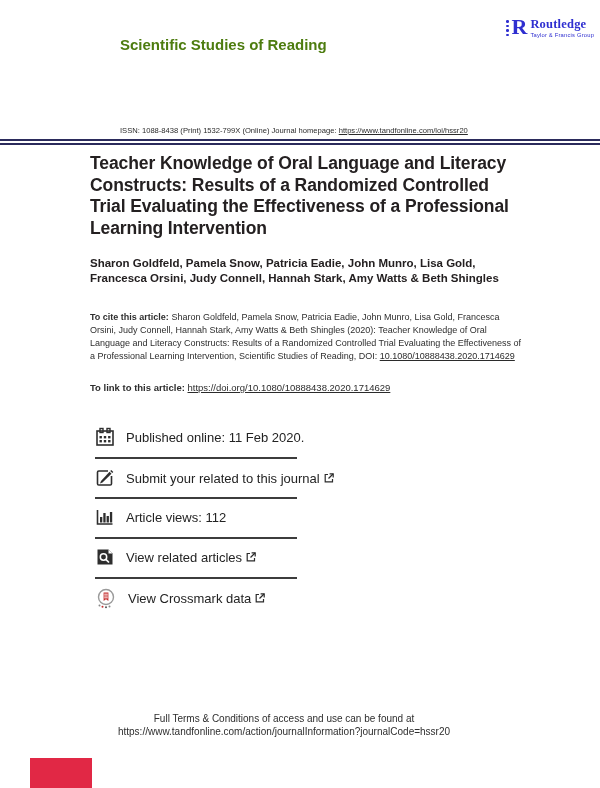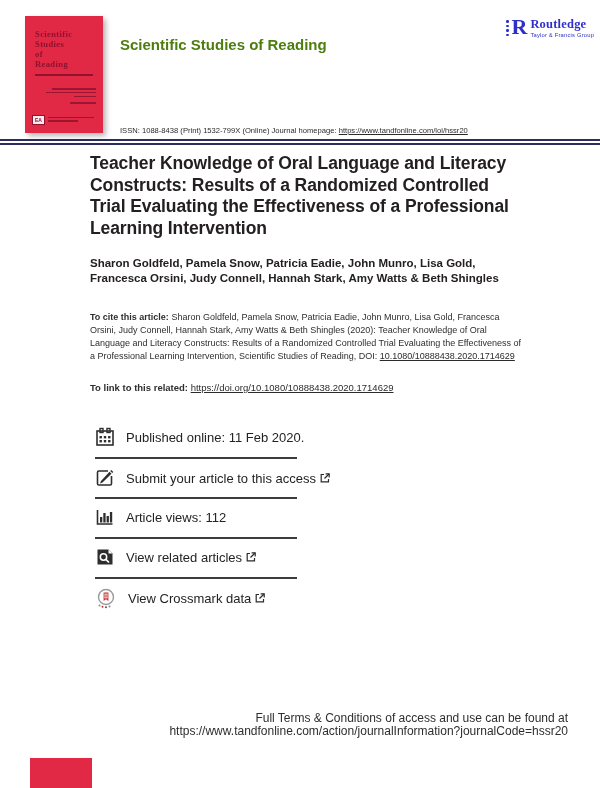--- a/index.html
+++ b/index.html
@@ -46,53 +46,31 @@
   #link-block{position:absolute;left:90px;top:382px;width:434px;margin:0;
     font-size:9.5px;color:#2e2e2e;}
   b{font-weight:bold;}
   
   .action-row{position:absolute;left:95px;width:210px;height:24px;display:flex;align-items:center;gap:11px;}
   .action-row .lbl{font-size:13px;color:#232323;display:flex;align-items:center;gap:4px;white-space:nowrap;}
   .action-row.clickable{cursor:pointer;}
   .row-divider{position:absolute;left:95px;width:202px;height:0;border-top:2px solid #3c3c3c;}
   .ico{flex:0 0 auto;display:block;}
   
-  #footer{position:absolute;left:0;top:712px;width:568px;text-align:right;
-    font-size:12px;line-height:13px;color:#2e2e2e;}
+  #footer{position:absolute;left:0;top:712px;width:568px;text-align:center;
+    font-size:10px;line-height:13px;color:#2e2e2e;}
   #footer a{color:#2e2e2e;text-decoration:none;cursor:pointer;}
   
   #next-page-sliver{position:absolute;left:30px;top:758px;width:62px;height:30px;background:#e12845;}
 </style>
 </head>
 <body>
 
 <div id="page">
 
-  <div id="cover">
-    <div class="cover-title">
-      <div>Scientific</div>
-      <div>Studies</div>
-      <div>of</div>
-      <div>Reading</div>
-    </div>
-    <div class="cover-rule"></div>
-    <div class="cover-micro">
-      <div class="cm1"></div>
-        <div class="cm2"></div>
-        <div class="cm3"></div>
-        <div class="cm4"></div>
-    </div>
-    <div class="cover-bottom">
-      <div class="cover-logo">EA</div>
-      <div class="cover-bot-lines">
-          <div class="cb1"></div>
-          <div class="cb2"></div>
-        </div>
-    </div>
-  </div>
 
   <div id="journal-title">Scientific Studies of Reading</div>
 
   <div id="publisher">
     <div class="r-dots">
         <i></i>
         <i></i>
         <i></i>
         <i></i>
       </div>
@@ -113,21 +91,21 @@
   <h1 id="article-title">Teacher Knowledge of Oral Language and Literacy Constructs: Results of a Randomized Controlled Trial Evaluating the Effectiveness of a Professional Learning Intervention</h1>
   <div id="authors">Sharon Goldfeld, Pamela Snow, Patricia Eadie, John Munro, Lisa Gold, Francesca Orsini, Judy Connell, Hannah Stark, Amy Watts &amp; Beth Shingles</div>
 
   <p id="cite-block">
     <b>To cite this article:</b>
     <span>Sharon Goldfeld, Pamela Snow, Patricia Eadie, John Munro, Lisa Gold, Francesca Orsini, Judy Connell, Hannah Stark, Amy Watts &amp; Beth Shingles (2020): Teacher Knowledge of Oral Language and Literacy Constructs: Results of a Randomized Controlled Trial Evaluating the Effectiveness of a Professional Learning Intervention, Scientific Studies of Reading, DOI:</span>
     <a class="link">10.1080/10888438.2020.1714629</a>
   </p>
 
   <p id="link-block">
-    <b>To link to this related:</b>
+    <b>To link to this article:</b>
     <a class="link">https://doi.org/10.1080/10888438.2020.1714629</a>
   </p>
 
   <div class="action-row" style="top:425px;">
     <svg class="ico" width="20" height="20" viewBox="0 0 20 20">
       <rect x="2" y="4" width="16" height="14" fill="none" stroke="#2e2e2e" stroke-width="1.6"></rect>
       <rect x="5" y="1.5" width="3" height="4" fill="none" stroke="#2e2e2e" stroke-width="1.4"></rect>
       <rect x="12" y="1.5" width="3" height="4" fill="none" stroke="#2e2e2e" stroke-width="1.4"></rect>
       <g fill="#2e2e2e">
         <rect x="4.5" y="9" width="2.4" height="2.4"></rect>
@@ -142,21 +120,21 @@
   </div>
   <div class="row-divider" style="top:457px;"></div>
 
   <div class="action-row clickable" style="top:466px;">
     <svg class="ico" width="20" height="20" viewBox="0 0 20 20">
       <path d="M13,3 H3.8 Q2.5,3 2.5,4.3 V15.7 Q2.5,17 3.8,17 H15.2 Q16.5,17 16.5,15.7 V8" fill="none" stroke="#2e2e2e" stroke-width="1.6"></path>
       <path d="M7.5,14.5 L5,15.5 L6,13 L14.5,3.8 L16.5,5.8 Z" fill="#2e2e2e"></path>
       <path d="M15.2,3 L17.3,5.1 L18.3,4 L16.3,2 Z" fill="#2e2e2e"></path>
     </svg>
     <span class="lbl">
-      <span>Submit your article to this access</span>
+      <span>Submit your related to this journal</span>
       <svg width="10" height="10" viewBox="0 0 10 10">
         <path d="M4,1.5 H1.2 V8.8 H8.5 V6" fill="none" stroke="#2b2b2b" stroke-width="1.2"></path>
         <path d="M4.5,5.5 L9,1" fill="none" stroke="#2b2b2b" stroke-width="1.2"></path>
         <path d="M5.6,0.8 H9.2 V4.4" fill="none" stroke="#2b2b2b" stroke-width="1.2"></path>
       </svg>
     </span>
   </div>
   <div class="row-divider" style="top:497px;"></div>
 
   <div class="action-row" style="top:505px;">

